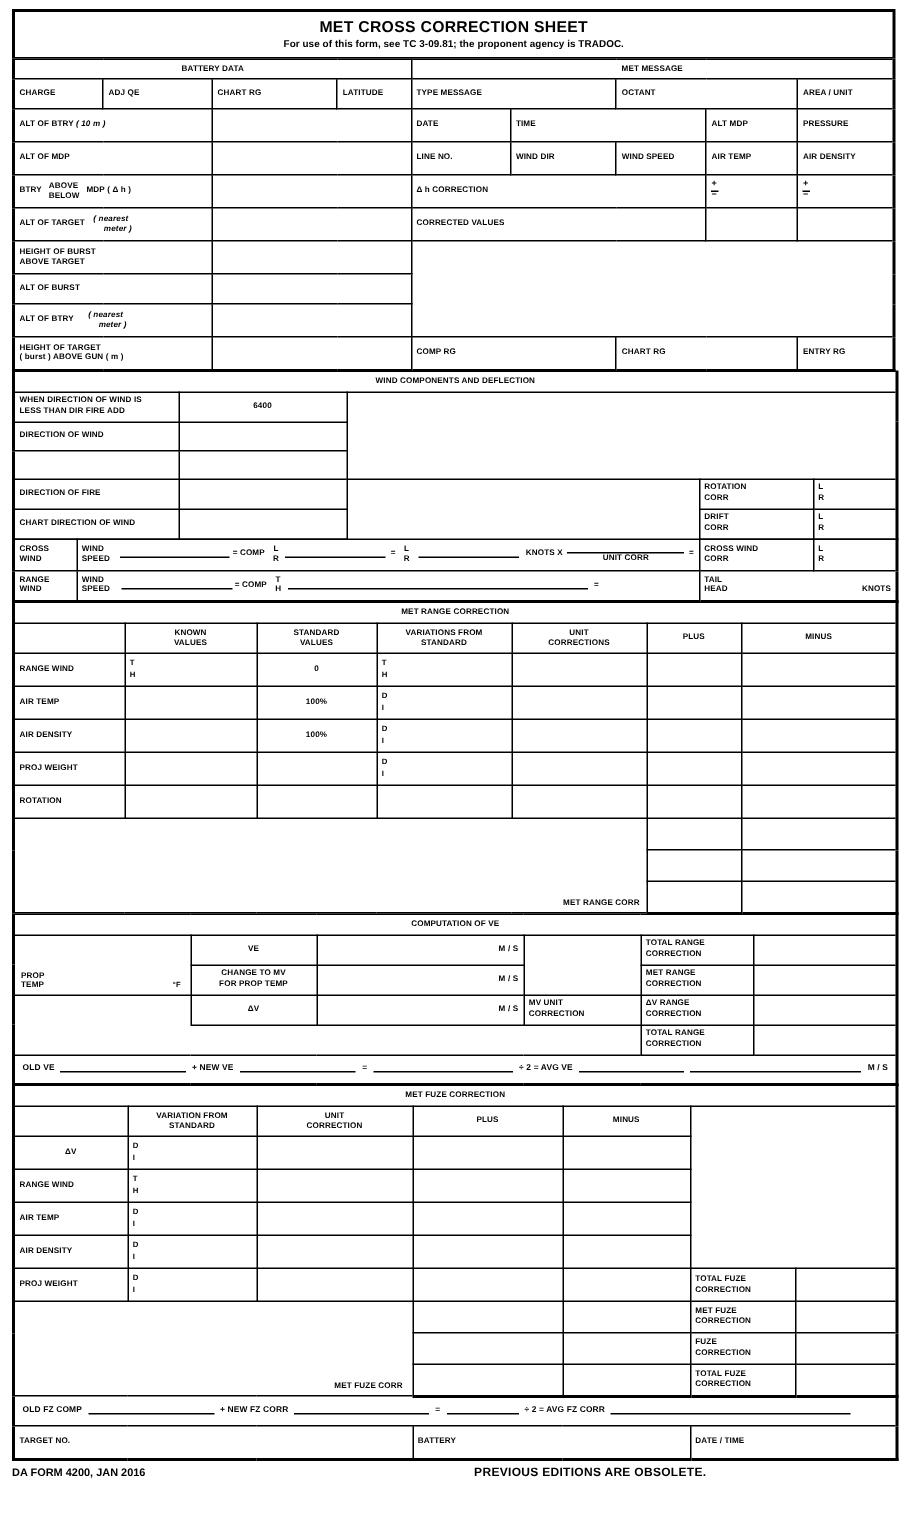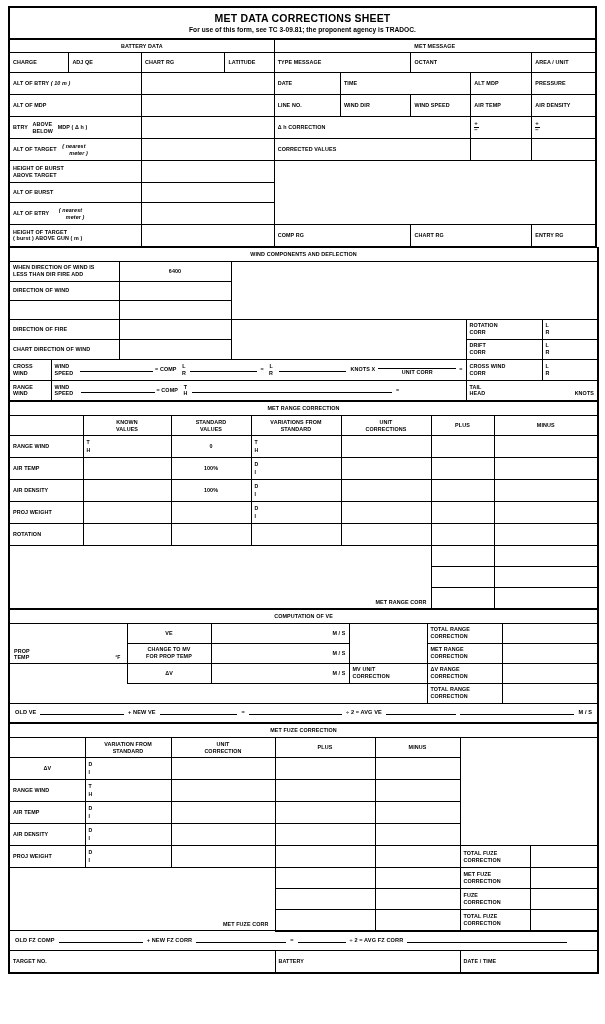--- a/index.html
+++ b/index.html
@@ -87,21 +87,21 @@
   }
   .footer .ff { width: 182px; }
   .footer .fo { flex: 1; text-align: center; letter-spacing: .2px; font-size: 8px;}
 </style>
 </head>
 <body>
 
 <div class="sheet">
 
   <div class="title-box">
-    <div class="title-main">MET DATA CORRECTIONS SHEET</div>
+    <div class="title-main">MET CROSS CORRECTION SHEET</div>
     <div class="title-sub">For use of this form, see TC 3-09.81; the proponent agency is TRADOC.</div>
   </div>
 
   <table class="f">
     <colgroup>
       <col style="width:56px">
         <col style="width:68px">
         <col style="width:78px">
         <col style="width:46px">
       <col style="width:62px">
@@ -735,14 +735,18 @@
       </tr>
 
       <tr style="height:22px">
         <td colspan="3" class="thick-l thick-b top">TARGET NO.</td>
         <td colspan="2" class="thick-b top">BATTERY</td>
         <td colspan="2" class="thick-b thick-r top">DATE / TIME</td>
       </tr>
     </tbody>
   </table>
 
+  <div class="footer">
+    <div class="ff">DA FORM 4200, JAN 2016</div>
+    <div class="fo">PREVIOUS EDITIONS ARE OBSOLETE.</div>
+  </div>
 
 </div>
 
 </body></html>

